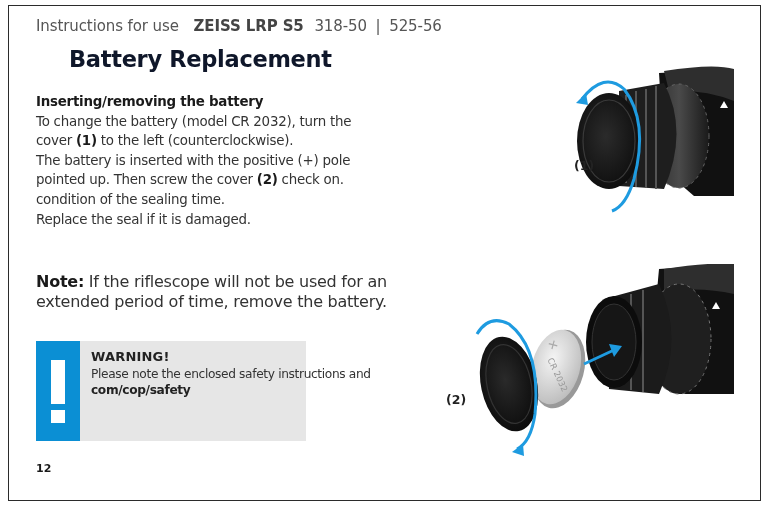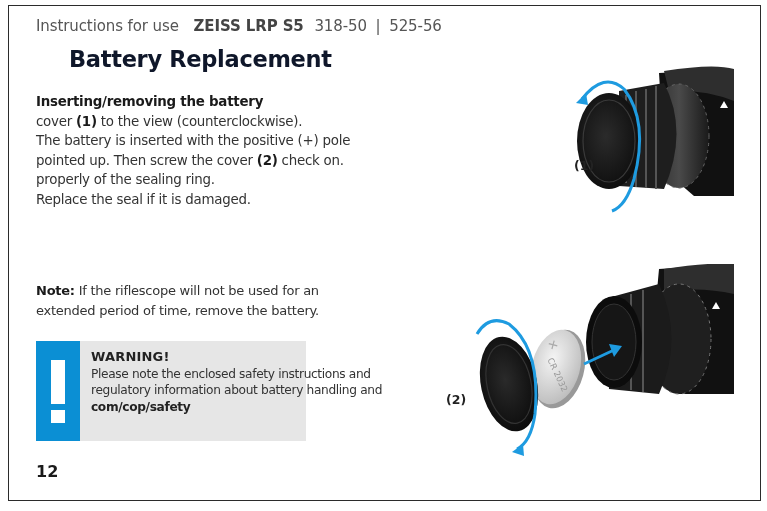--- a/index.html
+++ b/index.html
@@ -25,21 +25,21 @@
 
   .body-text {
     position: absolute; left: 27px; top: 86px; width: 340px; font-size: 13.4px; line-height: 19.6px;
     color: #333; letter-spacing: -0.25px;
   }
   .body-text .subhead { font-weight: bold; color: #1a1a1a; }
   .body-text b { color: #1a1a1a; }
   .body-text p { white-space: nowrap; }
 
   .note {
-    position: absolute; left: 27px; top: 275px; width: 340px; font-size: 13px; line-height: 19.6px;
+    position: absolute; left: 27px; top: 266px; width: 340px; font-size: 16px; line-height: 19.6px;
     color: #333; letter-spacing: -0.25px;
   }
   .note p { white-space: nowrap; }
   .note b { color: #1a1a1a; }
 
   .warning {
     position: absolute; left: 27px; top: 335px; width: 270px; height: 100px; background: #e6e6e6;
     display: flex;
   }
   .warning .bar {
@@ -52,21 +52,21 @@
     position: absolute; left: 15px; top: 69px; width: 14px; height: 13px; background: #fff;
   }
   .warning .content {
     padding: 8px 0 0 11px; font-size: 12.2px; line-height: 16.5px; color: #333; letter-spacing: -0.35px;
   }
   .warning .content .wtitle { font-weight: bold; font-size: 13px; color: #222; letter-spacing: 0.2px; }
   .warning .content p { white-space: nowrap; }
   .warning .content b { color: #222; }
 
   .page-number {
-    position: absolute; left: 27px; top: 456px; font-size: 16px; font-weight: bold; color: #1a1a1a;
+    position: absolute; left: 27px; top: 456px; font-size: 11px; font-weight: bold; color: #1a1a1a;
   }
 
   .fig { position: absolute; }
   .fig-label { position: absolute; font-size: 12.5px; font-weight: bold; color: #222; }
 </style>
 </head>
 <body>
 
 <div class="page">
 
@@ -75,41 +75,41 @@
     <span class="brand">ZEISS LRP S5</span>
     <span>318-50</span>
     <span class="sep">|</span>
     <span>525-56</span>
   </div>
 
   <h1 class="title">Battery Replacement</h1>
 
   <div class="body-text">
     <p class="subhead">Inserting/removing the battery</p>
-    <p><span>cover </span><b>(1)</b><span> to the view (counterclockwise).</span></p>
+    <p><span>To change the battery (model CR 2032), turn the</span></p>
+    <p><span>cover </span><b>(1)</b><span> to the left (counterclockwise).</span></p>
     <p><span>The battery is inserted with the positive (+) pole</span></p>
     <p><span>pointed up. Then screw the cover </span><b>(2)</b><span> check on.</span></p>
-    <p><span>properly of the sealing ring.</span></p>
+    <p><span>condition of the sealing time.</span></p>
     <p><span>Replace the seal if it is damaged.</span></p>
   </div>
 
   <div class="note">
     <p><b>Note:</b><span> If the riflescope will not be used for an</span></p>
     <p>extended period of time, remove the battery.</p>
   </div>
 
   <div class="warning">
     <div class="bar">
       <div class="excl-stem"></div>
       <div class="excl-dot"></div>
     </div>
     <div class="content">
       <p class="wtitle">WARNING!</p>
       <p>Please note the enclosed safety instructions and</p>
-      <p>regulatory information about battery handling and</p>
       <p><b>com/cop/safety</b></p>
     </div>
   </div>
 
   <div class="page-number">12</div>
 
   <div class="fig" style="left:555px; top:55px; width:200px; height:155px;">
     <svg width="200" height="155" viewBox="0 0 200 155">
       <defs>
         <linearGradient id="g1" x1="0" y1="0" x2="1" y2="0">

